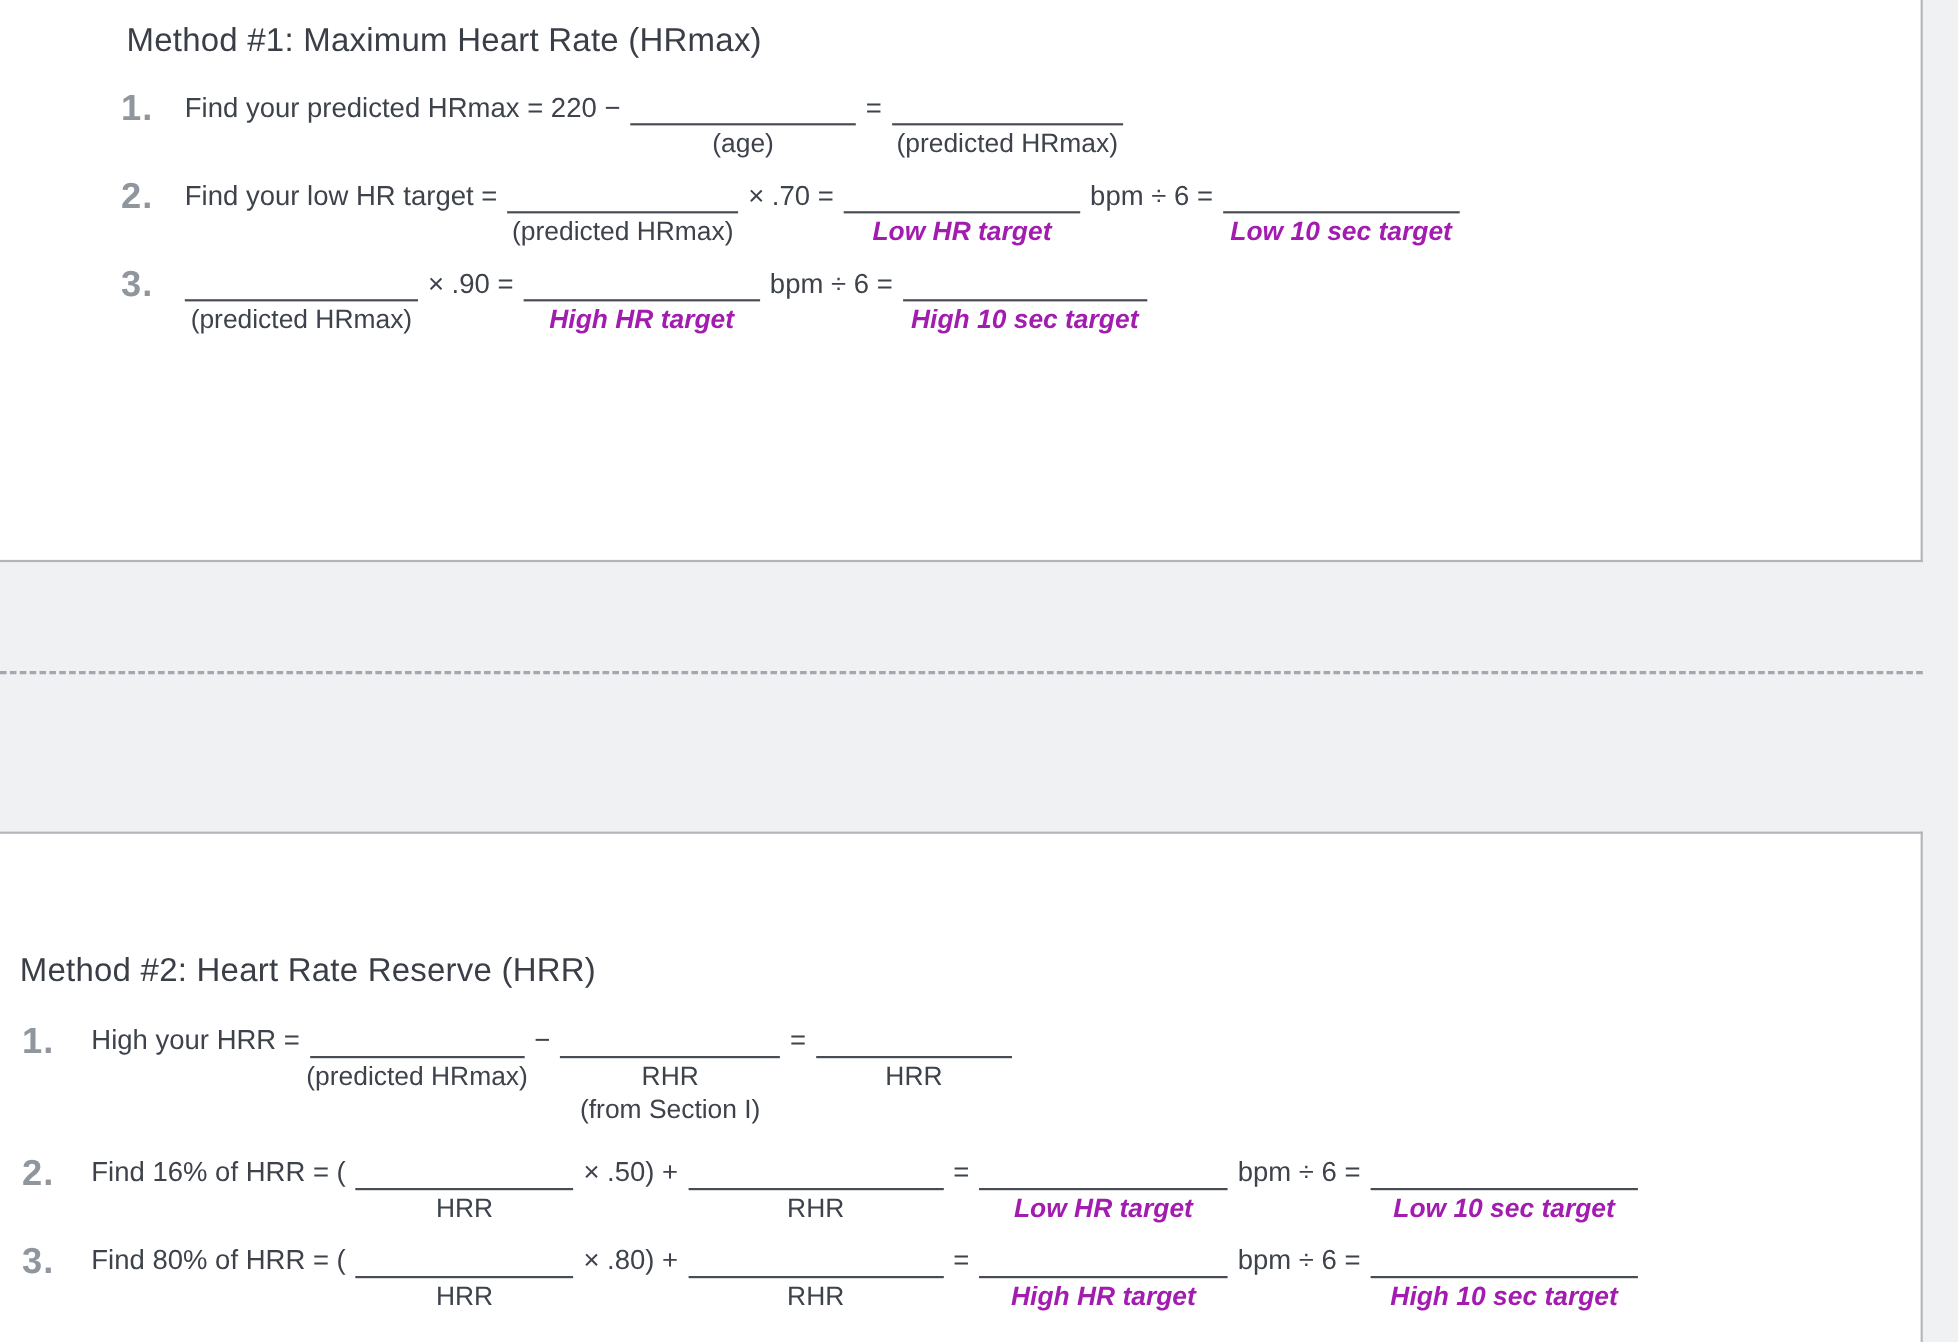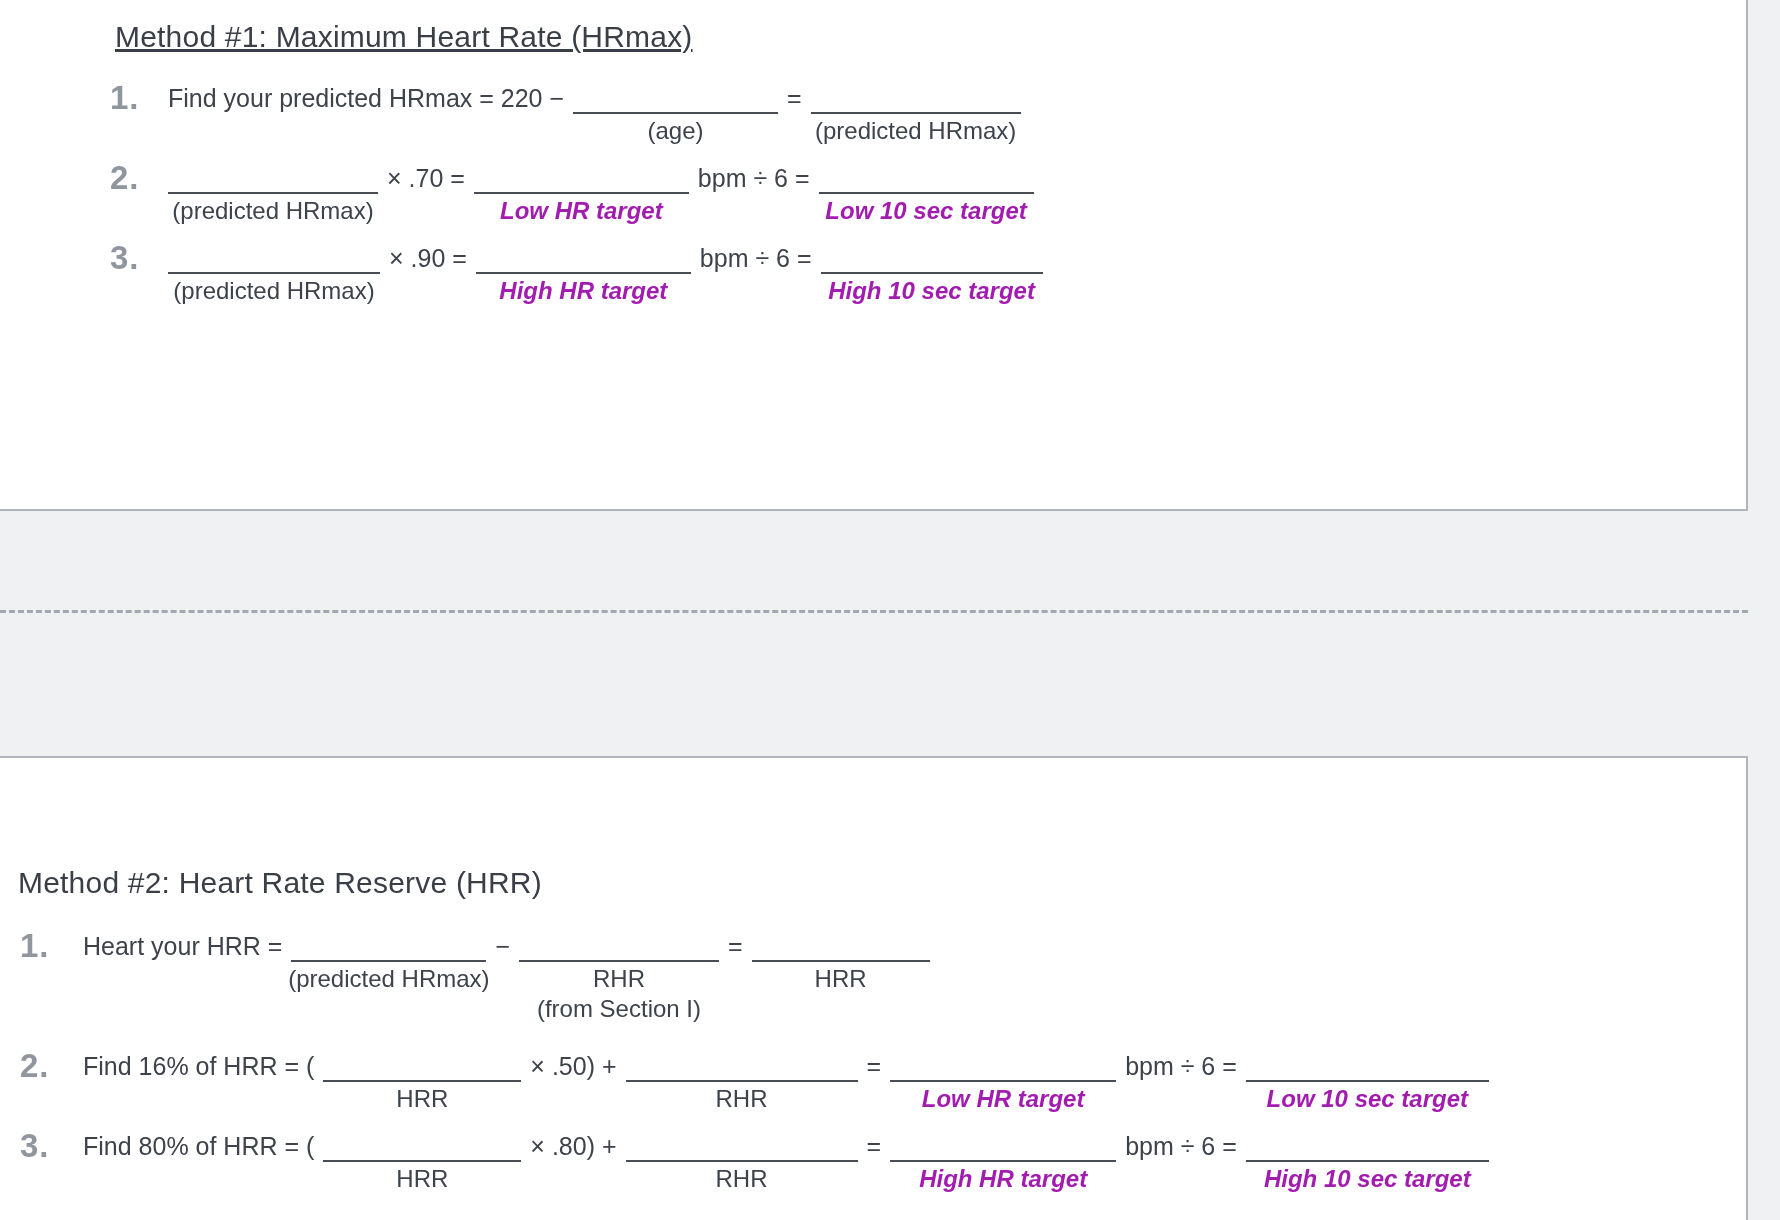--- a/index.html
+++ b/index.html
@@ -24,21 +24,21 @@
     border-top:2px solid #b2b6bb;
   }
   .page-break {
     position:absolute; left:0; top:610px; width:1748px; height:0;
     border-top:3px dashed #a3a8af;
   }
   .title {
     font-size:30px; font-weight:400; color:#3a3f47;
     letter-spacing:0.2px; white-space:nowrap;
   }
-  .page1 .title { margin:20px 0 0 115px;text-decoration:underline; }
+  .page1 .title { margin:20px 0 0 115px; }
   .page2 .title { margin:108px 0 0 18px; }
   .steps1 { margin:26px 0 0 110px; }
   .steps2 { margin:28px 0 0 20px; }
   .step { display:flex; align-items:flex-start; }
   .steps1 .step { margin-bottom:16px; }
   .steps2 .step1 { margin-bottom:26px; }
   .steps2 .step2 { margin-bottom:16px; }
   .num {
     flex:none; font-size:33px; font-weight:700; color:#8f969e;
     line-height:36px; letter-spacing:1px;
@@ -80,20 +80,21 @@
         <span class="seg blank w210">
           <span class="bline"></span>
           <span class="blabel">(predicted HRmax)</span>
         </span>
       </div>
     </div>
 
     <div class="step">
       <span class="num">2.</span>
       <div class="body">
+        <span class="seg txt">Find your low HR target =</span>
         <span class="seg blank w210">
           <span class="bline"></span>
           <span class="blabel">(predicted HRmax)</span>
         </span>
         <span class="seg txt">× .70 =</span>
         <span class="seg blank w215">
           <span class="bline"></span>
           <span class="blabel bold">Low HR target</span>
         </span>
         <span class="seg txt">bpm ÷ 6 =</span>
@@ -130,21 +131,21 @@
 <div class="page-break"></div>
 
 <section class="page page2">
   <h1 class="title">Method #2: Heart Rate Reserve (HRR)</h1>
 
   <div class="steps2">
 
     <div class="step step1">
       <span class="num">1.</span>
       <div class="body">
-        <span class="seg txt">Heart your HRR =</span>
+        <span class="seg txt">High your HRR =</span>
         <span class="seg blank w195">
           <span class="bline"></span>
           <span class="blabel">(predicted HRmax)</span>
         </span>
         <span class="seg txt">−</span>
         <span class="seg blank w200">
           <span class="bline"></span>
           <span class="blabel">RHR</span>
           <span class="blabel">(from Section I)</span>
         </span>

